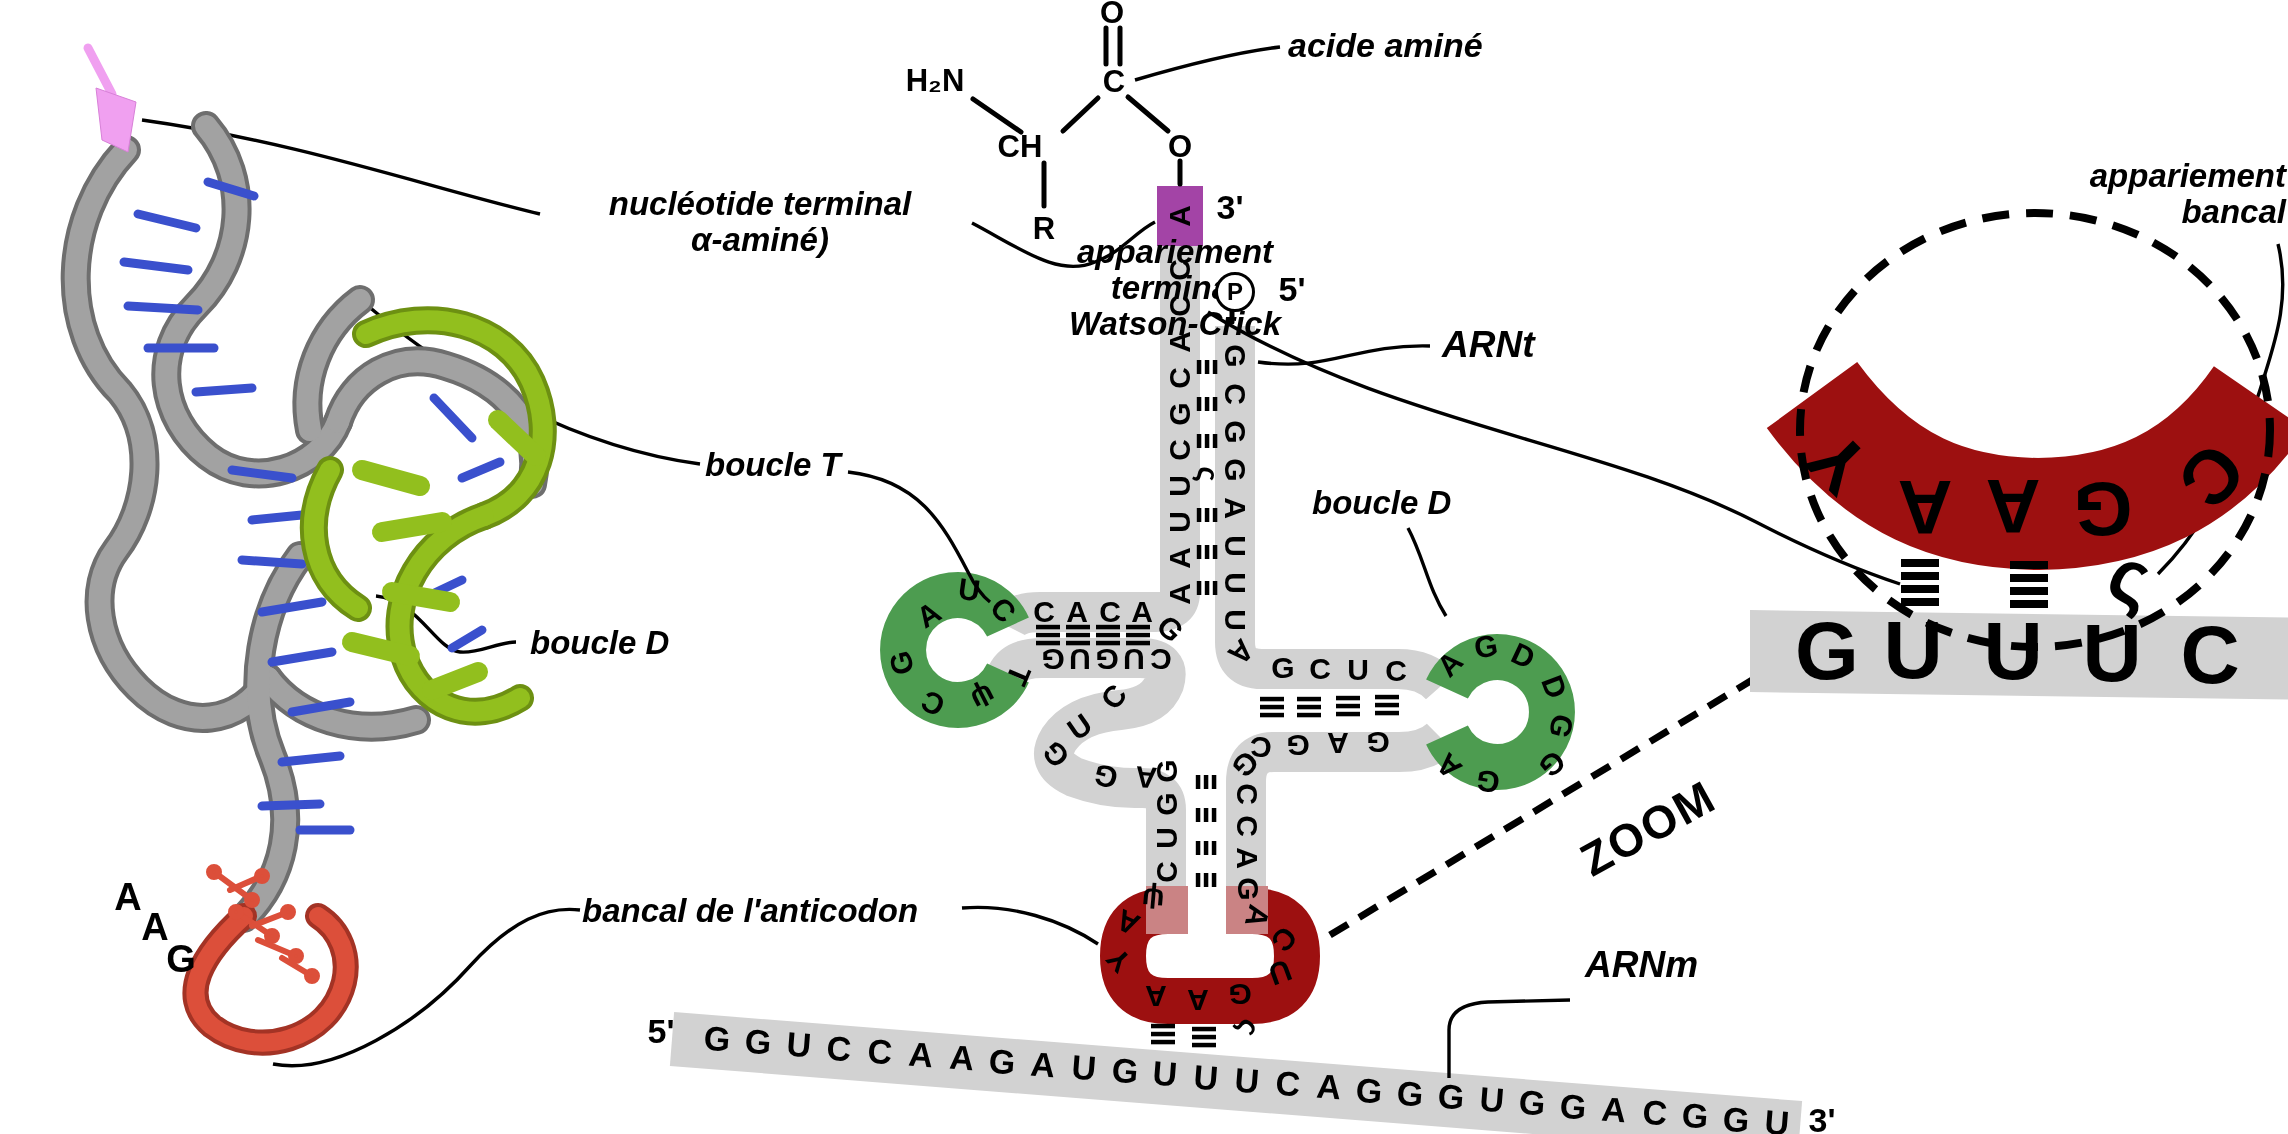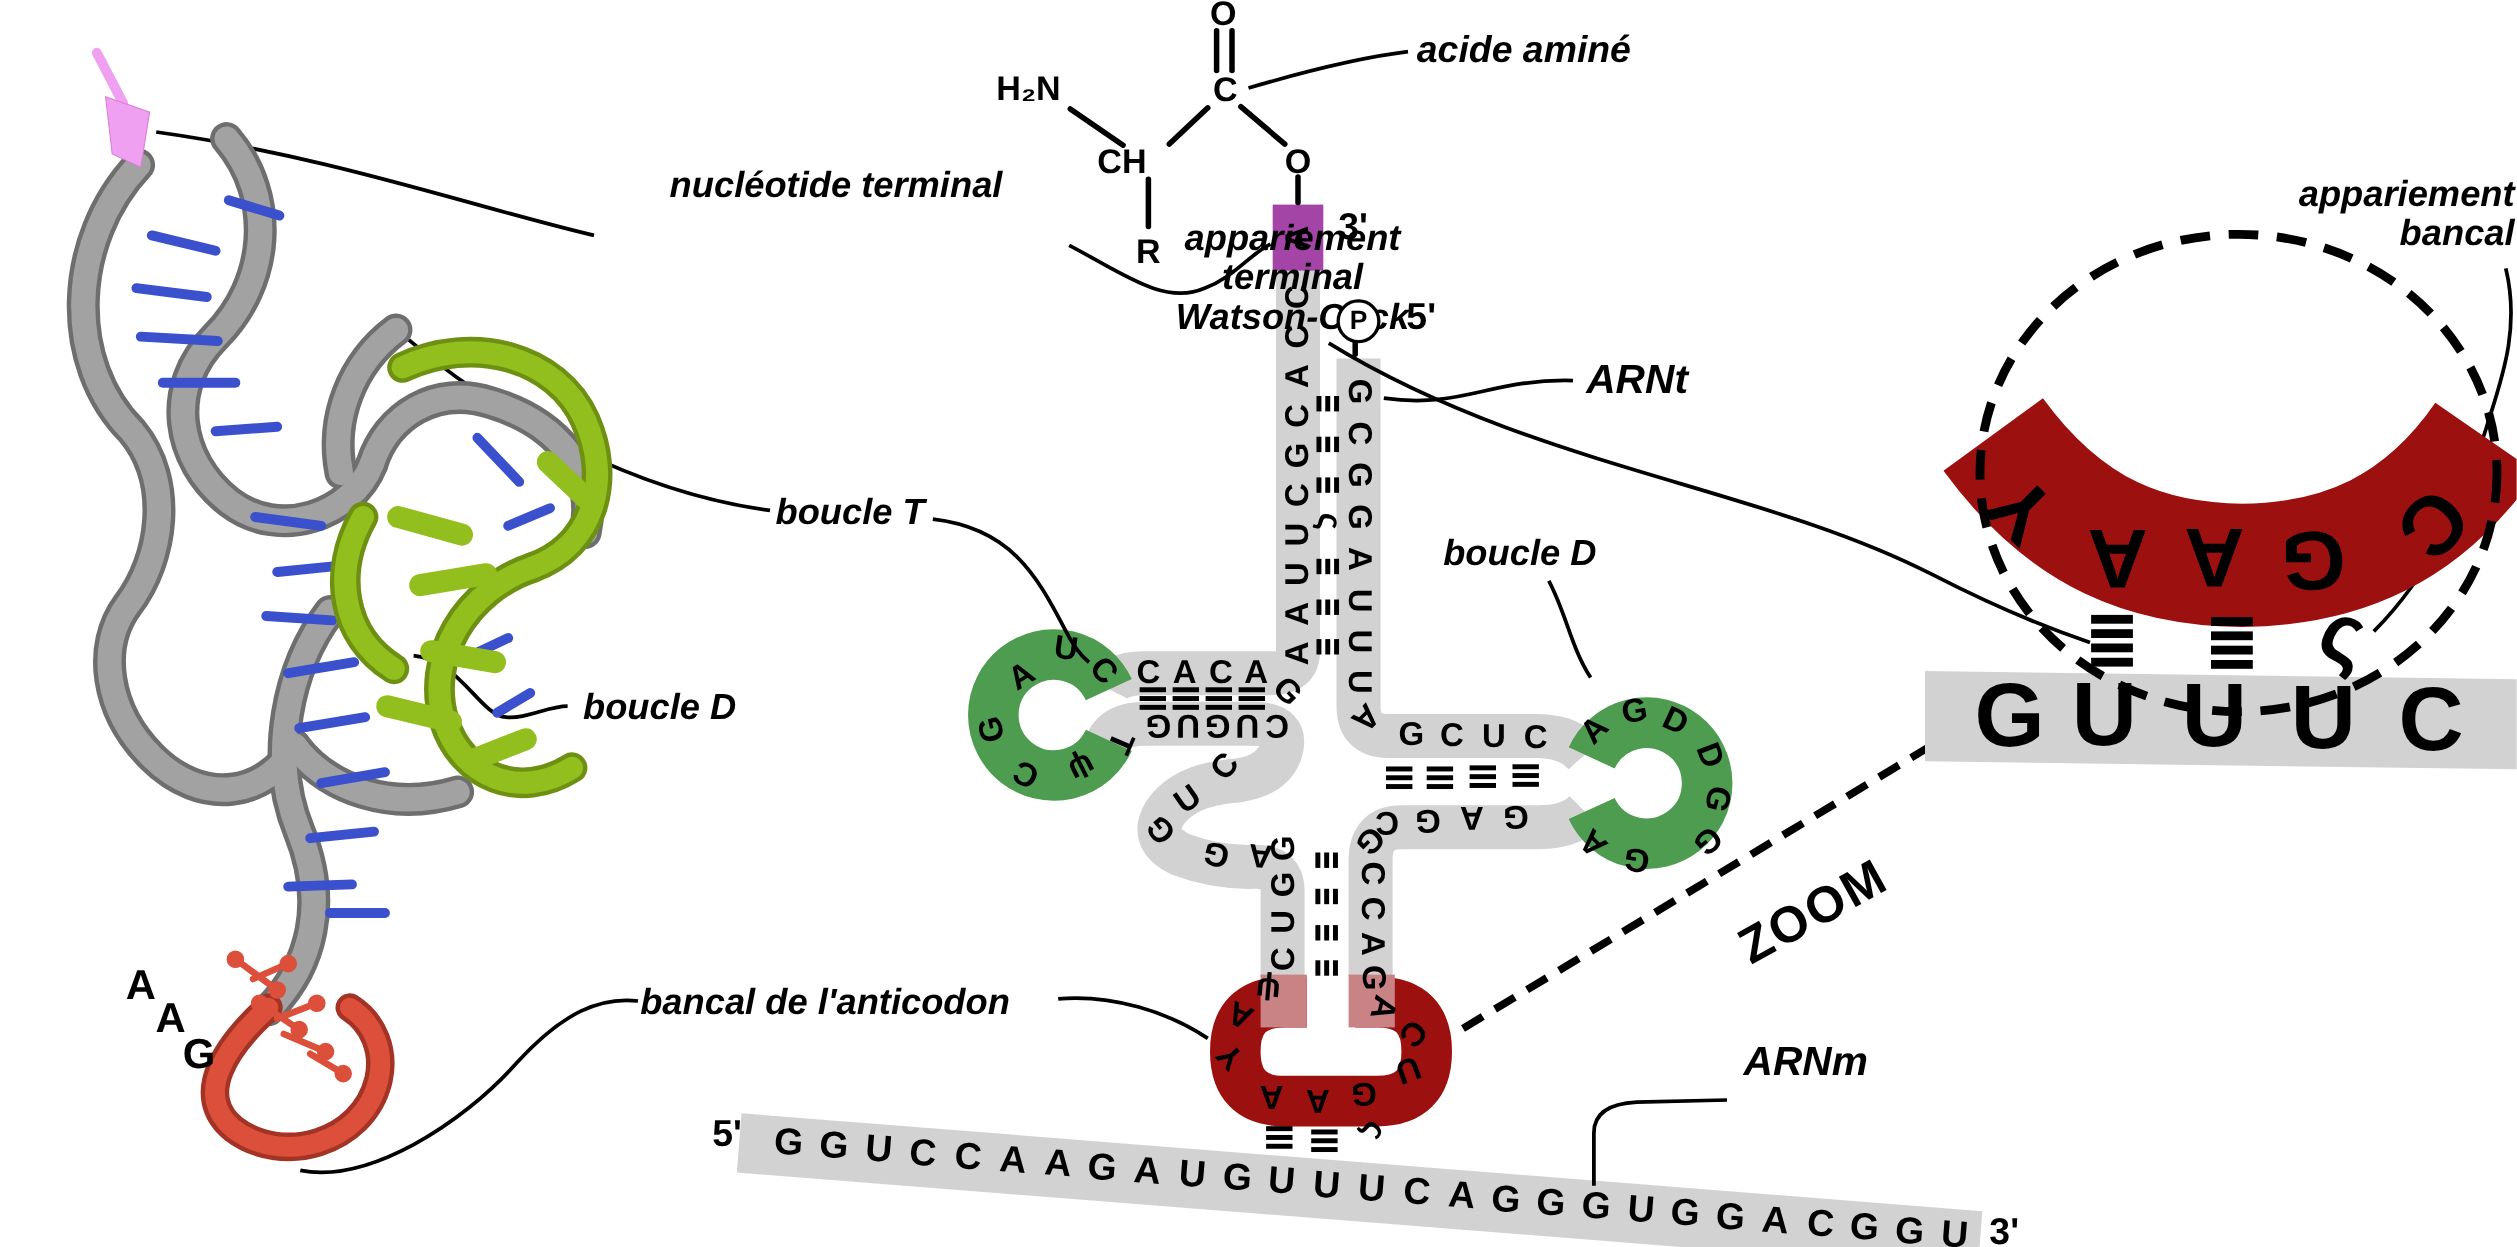--- a/index.html
+++ b/index.html
@@ -1,20 +1,20 @@
 <!DOCTYPE html>
 <html><head>
 <meta charset="utf-8">
 <style>
   html,body{margin:0;padding:0;background:#fff;}
   .stage{position:relative;width:2288px;height:1134px;background:#fff;overflow:hidden;
          font-family:"Liberation Sans",sans-serif;}
   .stage svg{position:absolute;left:0;top:0;}
   .lbl{position:absolute;font-style:italic;font-weight:700;font-size:33px;color:#000;white-space:nowrap;}
-  .ctr{text-align:center;}
+  .ctr{text-align:center;margin-top:36px;}
   .rt{text-align:right;}
   .prime{position:absolute;font-weight:700;font-size:34px;color:#000;transform:translate(-50%,-50%);}
   .chem{position:absolute;font-weight:700;font-size:31px;color:#000;transform:translate(-50%,-50%);}
   .pcirc{position:absolute;left:1215px;top:272px;width:34px;height:34px;border:3.5px solid #000;
          border-radius:50%;background:#fff;display:flex;align-items:center;justify-content:center;
          font-weight:700;font-size:24px;}
   .seq,.mseq,.zred,.zgray,.aag,.wob{position:absolute;font-weight:700;color:#000;white-space:pre;}
   .seq{font-size:30px;}
   .mseq{font-size:34px;}
   .zred{font-size:76px;}
@@ -234,20 +234,21 @@
         <rect x="2010" y="574" width="38" height="8"></rect>
         <rect x="2010" y="587" width="38" height="8"></rect>
         <rect x="2010" y="600" width="38" height="8"></rect>
       </g>
 </svg>
 
 <div class="lbl" style="left:1288px;top:26px;font-size:34px">acide aminé</div>
 
 <div class="lbl ctr" style="left:550px;top:150px;width:420px;line-height:36px">
   <div>nucléotide terminal</div>
+  <div>α-aminé)</div>
 </div>
 
 <div class="lbl" style="left:705px;top:446px">boucle T</div>
 <div class="lbl" style="left:530px;top:624px">boucle D</div>
 <div class="lbl" style="left:1312px;top:484px">boucle D</div>
 <div class="lbl" style="left:582px;top:892px">bancal de l'anticodon</div>
 <div class="lbl" style="left:1442px;top:324px;font-size:37px">ARNt</div>
 <div class="lbl" style="left:1585px;top:944px;font-size:37px">ARNm</div>
 
 <div class="lbl ctr" style="left:1040px;top:198px;width:270px;line-height:36px">

